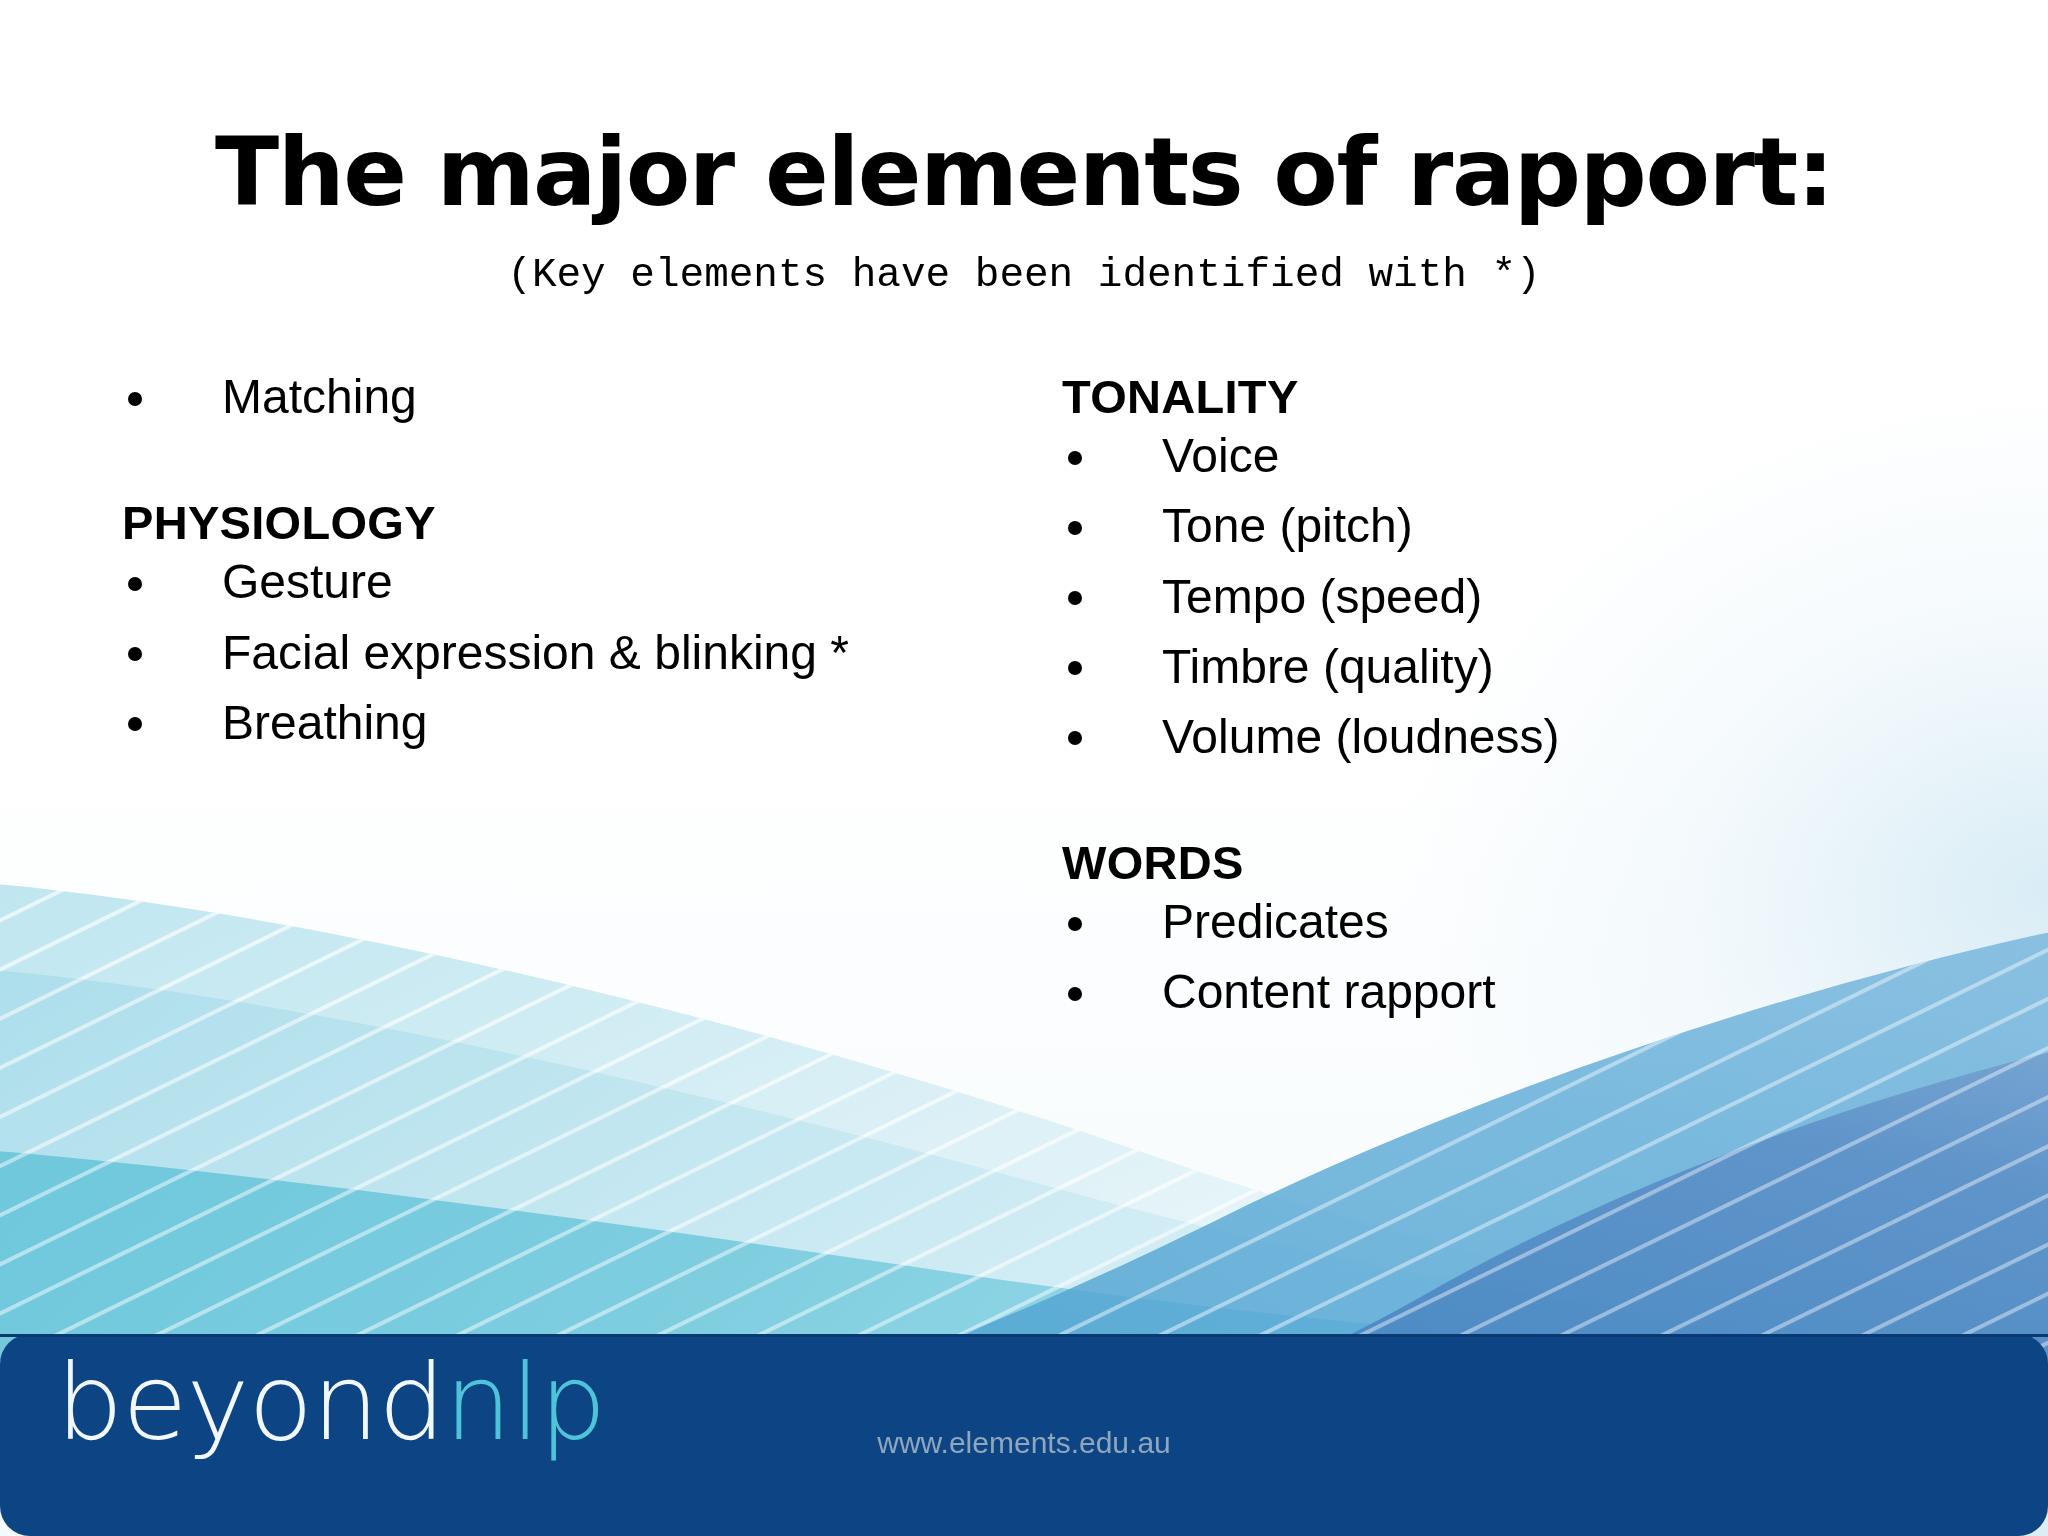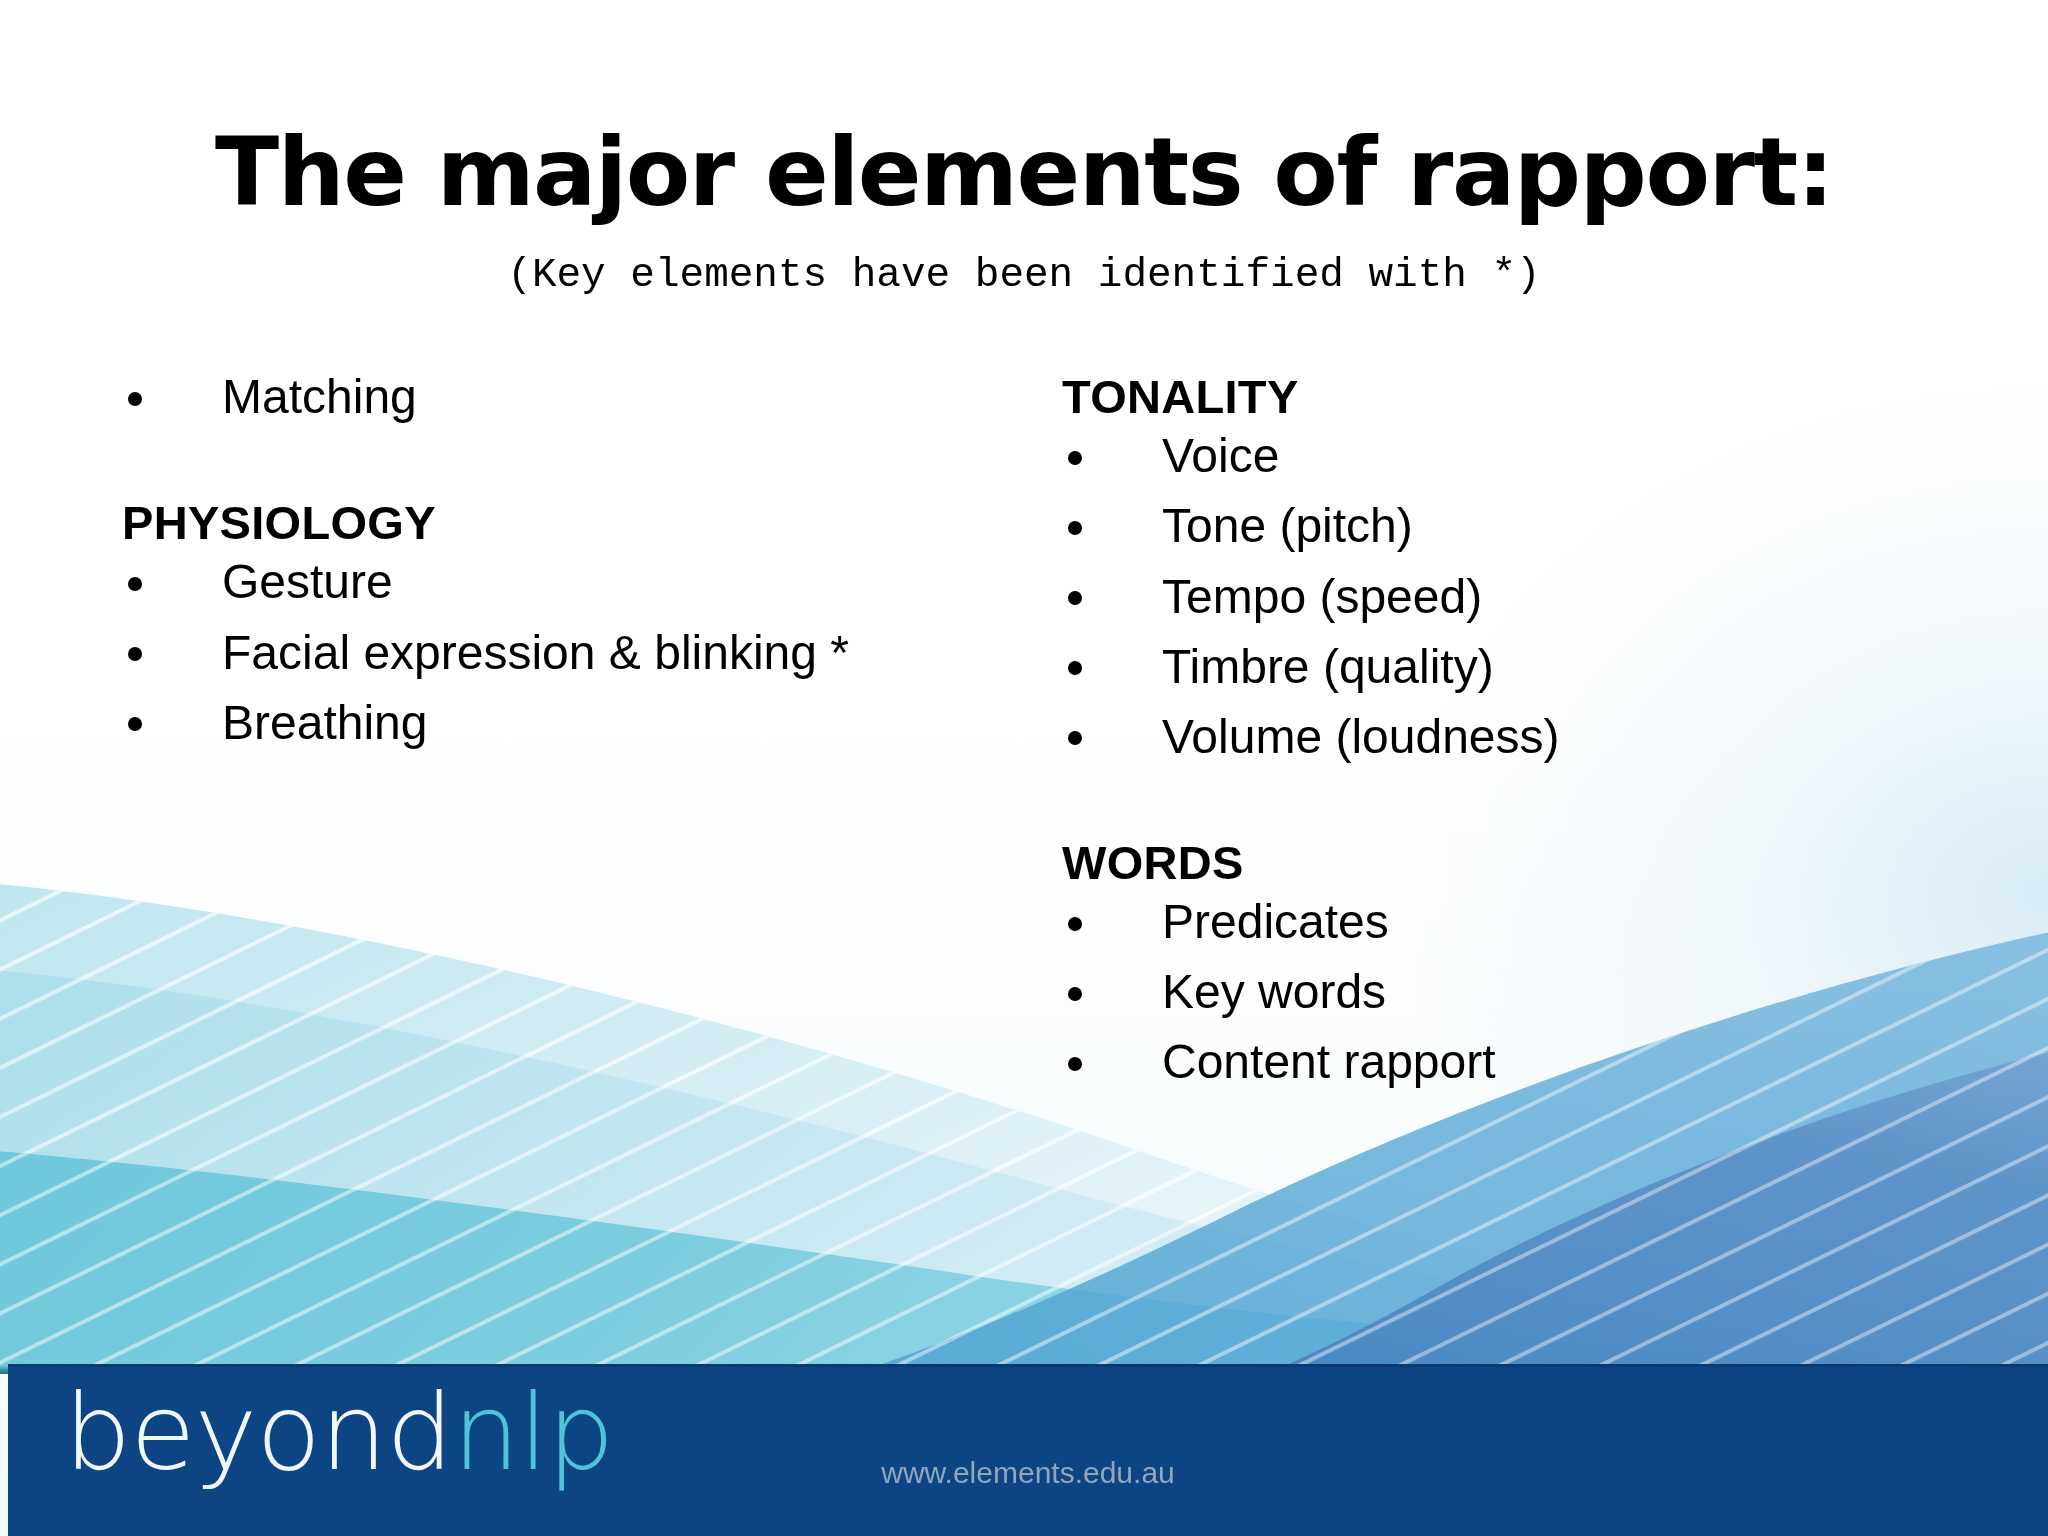--- a/index.html
+++ b/index.html
@@ -40,23 +40,24 @@
   
   .footer-accent {
     position: absolute;
     left: 0; right: 0;
     bottom: 162px;
     height: 8px;
     background: linear-gradient(180deg, #6fc2d2 0%, #2e8fa8 55%, #1a6f8a 100%);
   }
   .footer-bar {
     position: absolute;
-    left: 8px; right: 0; bottom: 0;
-    height: 172px;
+    left: 0; right: 0; bottom: 0;
+    height: 202px;
     background: #0d4484;
+    border-radius: 30px;
   }
   .footer-bar::after{
     content:"";
     position:absolute; left:0; right:0; top:0; height:3px;
     background:#0a3a72;
   }
   .logo {
     position: absolute;
     left: 56px;
     top: 16px;
@@ -285,24 +286,20 @@
     <div class="gap-words"></div>
 
     <div class="section-head">WORDS</div>
     <ul class="bullet-list">
       <li class="bullet-item">
         <span class="dot"></span>
         <span>Predicates</span>
       </li>
       <li class="bullet-item">
         <span class="dot"></span>
-        <span>Key words</span>
-      </li>
-      <li class="bullet-item">
-        <span class="dot"></span>
         <span>Content rapport</span>
       </li>
     </ul>
   </div>
 
   <div class="footer-accent"></div>
   <div class="footer-bar">
     <div class="logo">
       <span class="beyond">beyond</span><span class="nlp">nlp</span>
     </div>

